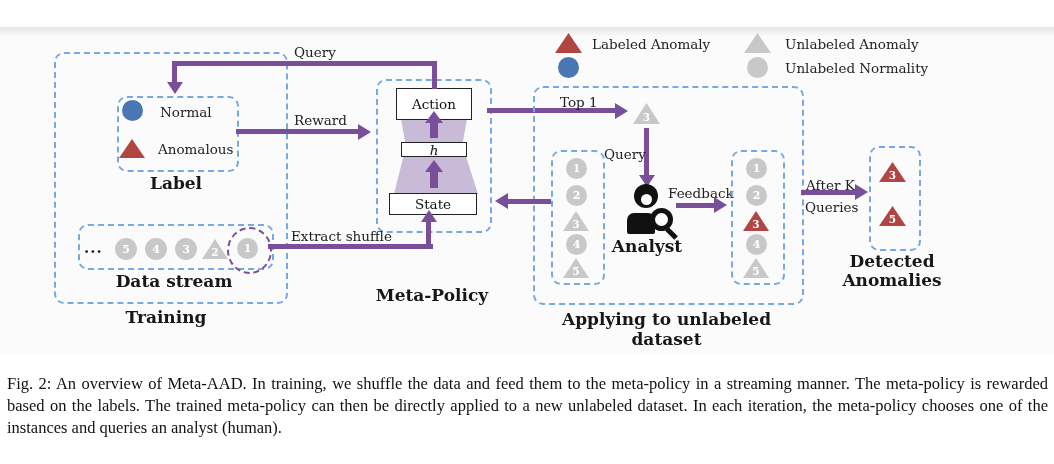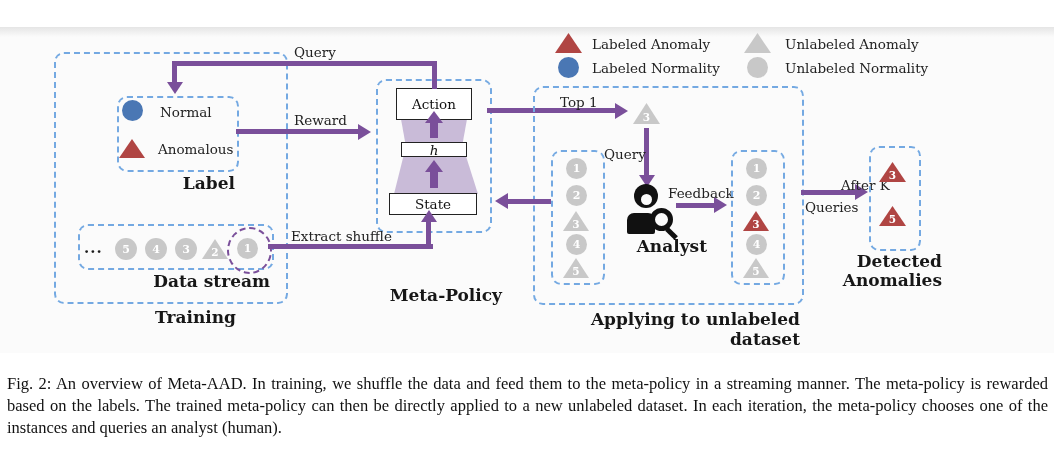--- a/index.html
+++ b/index.html
@@ -4,21 +4,21 @@
 <style>
   html,body{margin:0;padding:0;background:#ffffff;}
   #stage{position:relative;width:1054px;height:464px;background:#ffffff;overflow:hidden;
          font-family:"DejaVu Serif",serif;}
   .panel{position:absolute;left:0;top:27px;width:1054px;height:326px;background:#fbfbfb;}
   .panel-shade{position:absolute;left:0;top:27px;width:1054px;height:10px;
          background:linear-gradient(#e5e5e5,#fbfbfb);}
   
   .dbox{position:absolute;border:2px dashed #74a9e2;border-radius:10px;}
   
-  .btitle{position:absolute;font-weight:bold;font-size:17px;color:#171717;text-align:right;
+  .btitle{position:absolute;font-weight:bold;font-size:17px;color:#171717;text-align:center;
           font-family:"DejaVu Serif",serif;}
   
   .alabel{position:absolute;font-size:13.5px;color:#222;font-family:"DejaVu Serif",serif;}
   
   .nbox{position:absolute;background:#ffffff;border:1.6px solid #222;box-sizing:border-box;
         display:flex;align-items:center;justify-content:center;font-size:13.5px;color:#111;}
   
   .seg{position:absolute;background:#7a4f9a;}
   .ah{position:absolute;width:0;height:0;}
   .ah.r{border-top:8px solid transparent;border-bottom:8px solid transparent;border-left:13px solid #7a4f9a;}
@@ -59,21 +59,20 @@
 </head>
 <body>
 
 <div id="stage">
   <div class="panel"></div>
   <div class="panel-shade"></div>
 
   <div class="shape" style="left:555px;top:33px;width:27px;height:20px;" data-kind="labeled-anomaly"></div>
   <div class="alabel" style="left:592px;top:36px;">Labeled Anomaly</div>
   <div class="shape" style="left:558px;top:57px;width:21px;height:21px;" data-kind="labeled-normality"></div>
-  <div class="alabel" style="left:592px;top:60px;">Labeled Normality</div>
   <div class="shape" style="left:744px;top:33px;width:27px;height:20px;" data-kind="unlabeled-anomaly"></div>
   <div class="alabel" style="left:785px;top:36px;">Unlabeled Anomaly</div>
   <div class="shape" style="left:747px;top:57px;width:21px;height:21px;" data-kind="unlabeled-normality"></div>
   <div class="alabel" style="left:785px;top:60px;">Unlabeled Normality</div>
 
   <div class="dbox" style="left:54px;top:52px;width:230px;height:248px;"></div>
   <div class="btitle" style="left:96px;top:307px;width:140px;">Training</div>
 
   <div class="dbox" style="left:117px;top:96px;width:118px;height:72px;"></div>
   <div class="shape" style="left:122px;top:100px;width:21px;height:21px;" data-kind="labeled-normality"></div>
@@ -193,21 +192,21 @@
     </div>
   <div class="shape" style="left:746px;top:234px;width:21px;height:21px;" data-kind="unlabeled-normality">
       <span>4</span>
     </div>
   <div class="shape" style="left:743px;top:258px;width:26px;height:20px;" data-kind="unlabeled-anomaly">
       <span>5</span>
     </div>
 
   <div class="seg" style="left:801px;top:190px;width:54px;height:5px;"></div>
   <div class="ah r" style="left:855px;top:184px;"></div>
-  <div class="alabel" style="left:841px;top:177px;text-align:right;">After K</div>
+  <div class="alabel" style="left:806px;top:177px;text-align:right;">After K</div>
   <div class="alabel" style="left:805px;top:199px;">Queries</div>
 
   <div class="dbox" style="left:869px;top:146px;width:48px;height:101px;"></div>
   <div class="shape" style="left:879px;top:162px;width:27px;height:20px;" data-kind="labeled-anomaly">
       <span>3</span>
     </div>
   <div class="shape" style="left:879px;top:206px;width:27px;height:20px;" data-kind="labeled-anomaly">
       <span>5</span>
     </div>
   <div class="btitle" style="left:842px;top:270px;width:100px;">Anomalies</div>

